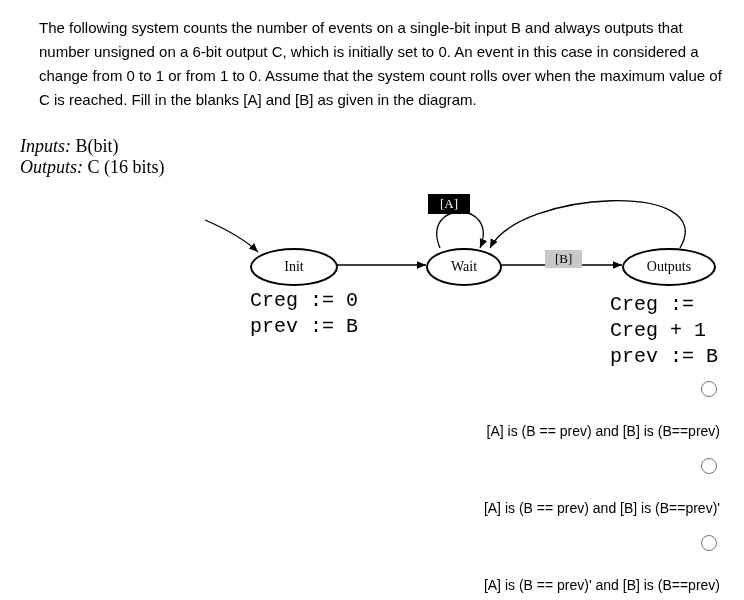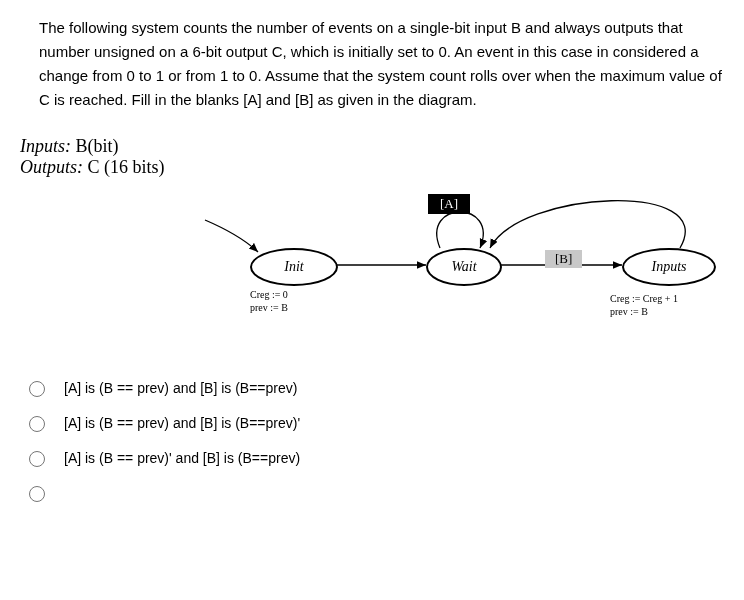--- a/index.html
+++ b/index.html
@@ -31,48 +31,48 @@
   .state {
     position: absolute;
     border: 2px solid #000;
     border-radius: 50%;
     display: flex;
     align-items: center;
     justify-content: center;
     font-family: Georgia, serif;
     font-size: 14px;
     background: #fff;
-    font-style: italic;
   }
   .trans-label-box {
     position: absolute;
     background: #000;
     color: #fff;
     font-family: Georgia, serif;
     font-size: 13px;
     padding: 2px 12px;
   }
   .cond-label {
     position: absolute;
     background: #c8c8c8;
     font-family: Georgia, serif;
     font-size: 13px;
     padding: 1px 10px;
   }
   .actions {
     position: absolute;
-    font-family: Liberation Serif, serif;
-    font-size: 10px;
+    font-family: Liberation Mono, monospace;
+    font-size: 20px;
     line-height: 1.3;
   }
   .option-row {
     display: flex;
-    align-items: center;
+    align-items: flex-end;
     padding: 8px 4px;
-    gap: 16px;
+    gap: 26px;
+    flex-direction: column;
   }
   .option-row input[type=radio] {
     width: 16px;
     height: 16px;
   }
   .option-label {
     font-size: 14px;
   }
   svg.diagram-svg {
     position: absolute;
@@ -113,21 +113,21 @@
     <line x1="478" y1="75" x2="602" y2="75" stroke="#000" stroke-width="1.3" marker-end="url(#arrow)"></line>
 
     <path d="M660,58 C700,-10 500,0 470,58" fill="none" stroke="#000" stroke-width="1.3" marker-end="url(#arrow)"></path>
   </svg>
 
   <div class="trans-label-box" style="left:408px; top:4px;">[A]</div>
   <div class="cond-label" style="left:525px; top:60px;">[B]</div>
 
   <div class="state" style="left:230px; top:58px; width:84px; height:34px;">Init</div>
   <div class="state" style="left:406px; top:58px; width:72px; height:34px;">Wait</div>
-  <div class="state" style="left:602px; top:58px; width:90px; height:34px;">Inputs</div>
+  <div class="state" style="left:602px; top:58px; width:90px; height:34px;">Outputs</div>
 
   <div class="actions" style="left:230px; top:98px;">
     <div>Creg := 0</div>
     <div>prev := B</div>
   </div>
   <div class="actions" style="left:590px; top:102px;">
     <div>Creg := Creg + 1</div>
     <div>prev := B</div>
   </div>
 </div>

